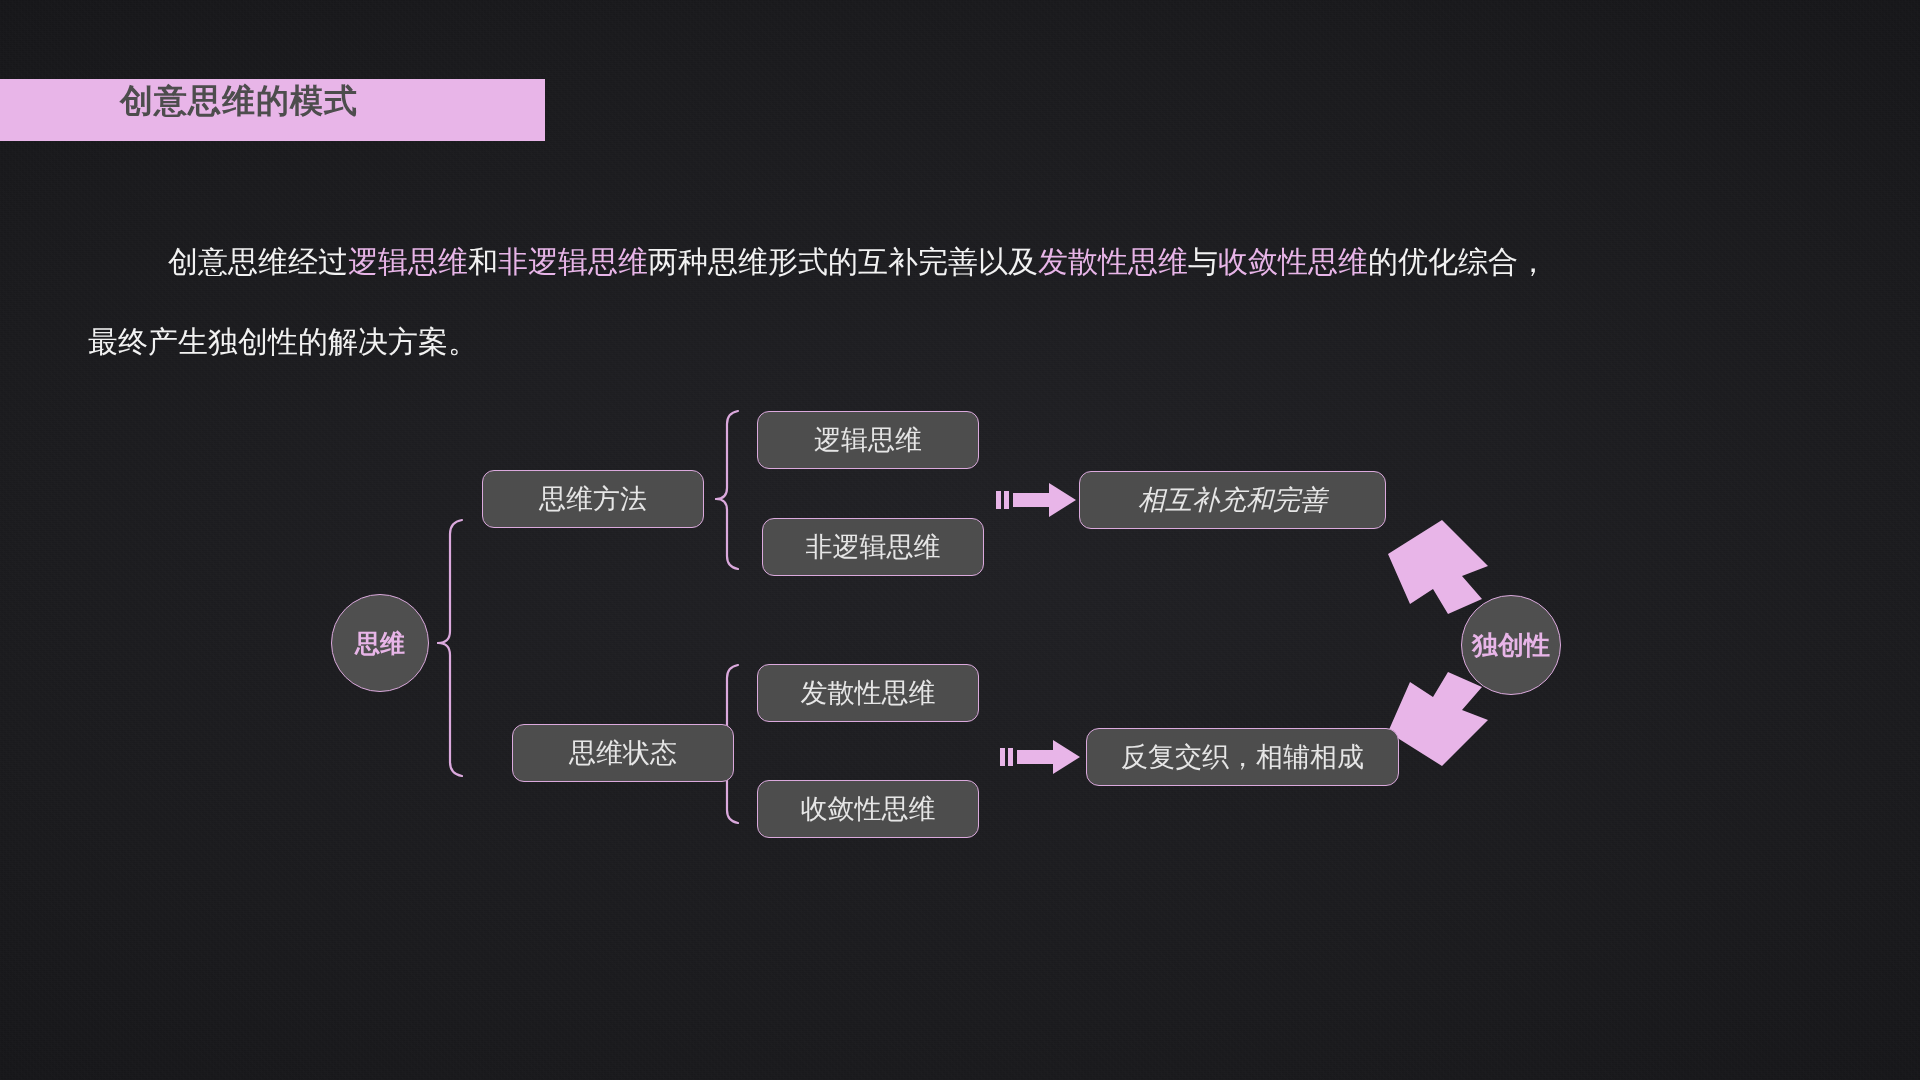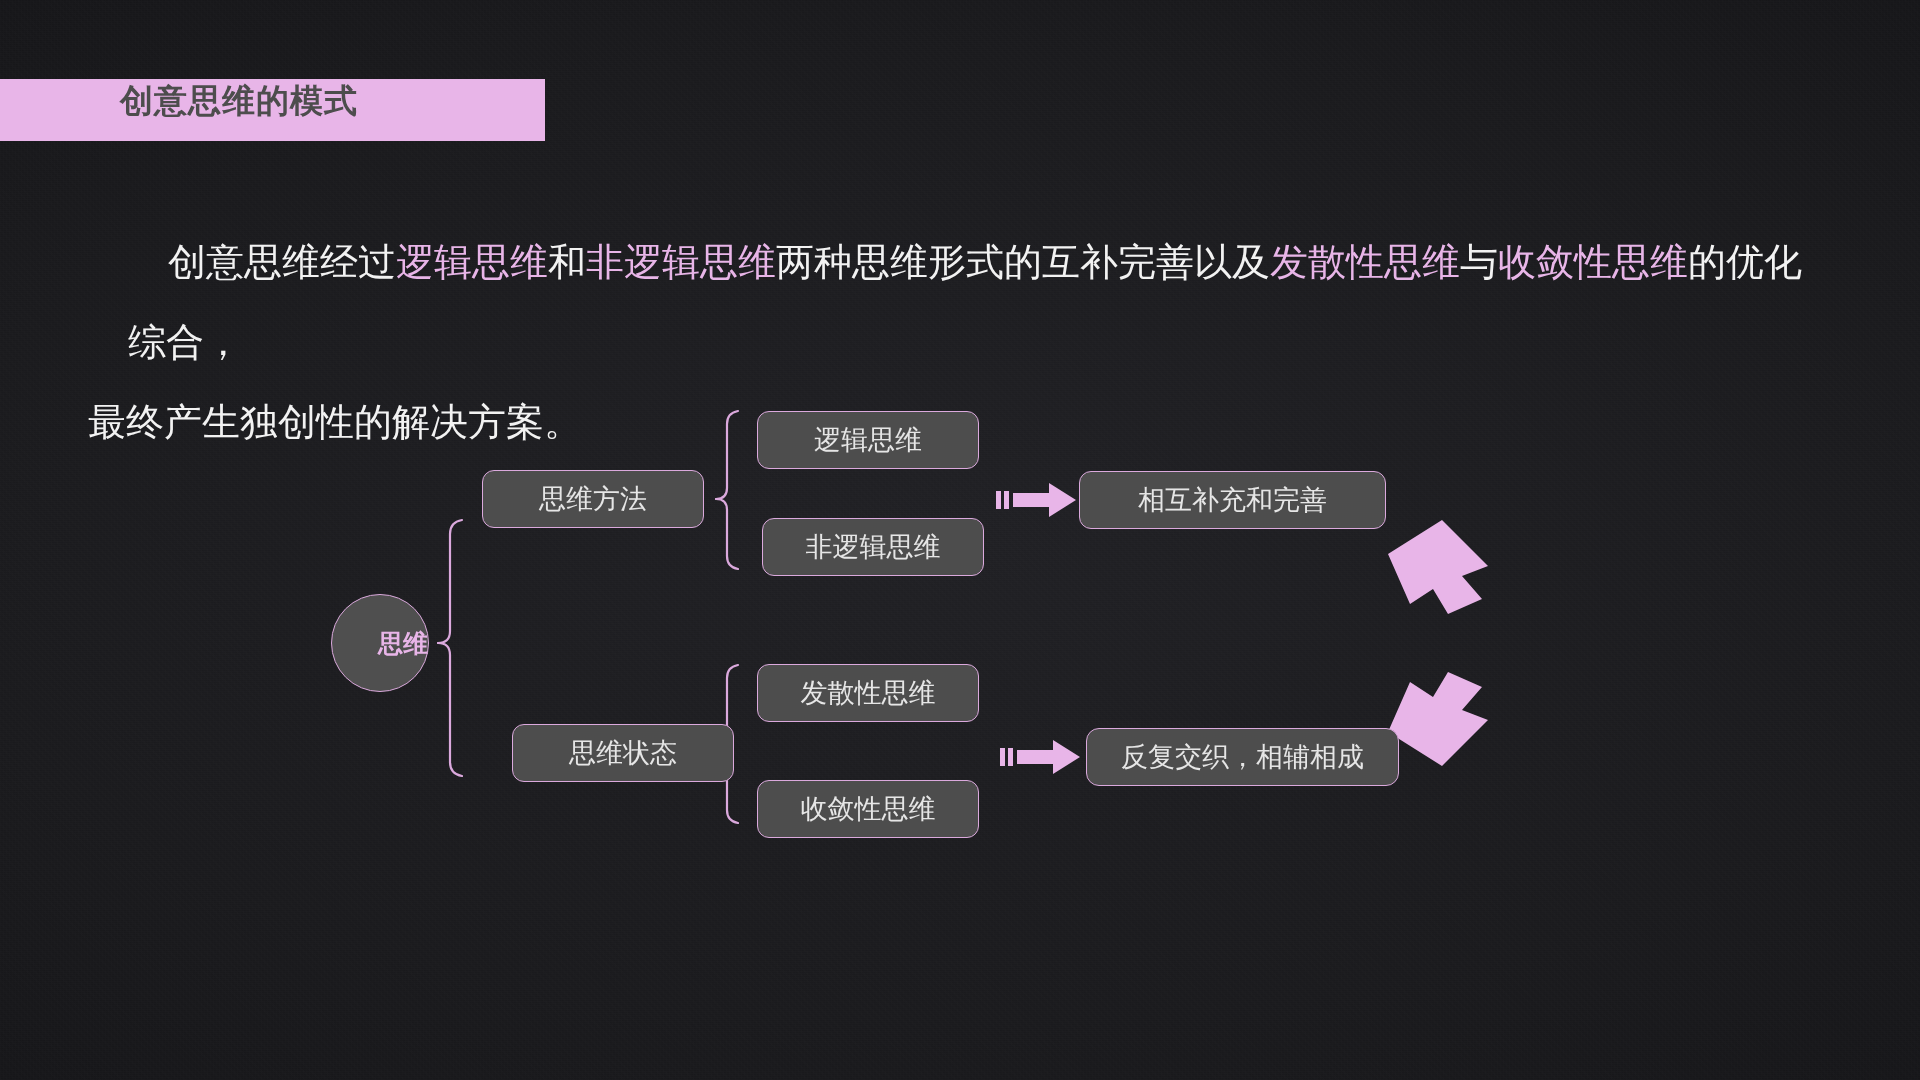--- a/index.html
+++ b/index.html
@@ -38,21 +38,21 @@
     font-size:33px; font-weight:bold;
     color:#4d4d4d;
     letter-spacing:1px;
     white-space:nowrap;
   }
 
   
   #paragraph {
     position:absolute; left:128px; top:222px;
     width:1700px;
-    font-size:38px;
+    font-size:30px;
     line-height:80px;
     color:#f2f2f2;
   }
   #paragraph .indent { display:inline-block; width:40px; }
   #paragraph .hi { color:#e8b5e8; }
 
   
   #diagram { position:absolute; left:0; top:0; width:1920px; height:1080px; }
   #wires { position:absolute; left:0; top:0; }
 
@@ -64,38 +64,38 @@
     display:flex; align-items:center; justify-content:center;
     color:#e6e6e6;
     font-size:27px;
     white-space:nowrap;
   }
   .circ {
     position:absolute;
     background:#4f4f4f;
     border:1.6px solid #dba9dd;
     border-radius:50%;
-    display:flex; align-items:center; justify-content:flex-end;
+    display:flex; align-items:center; justify-content:center;
     color:#e8b5e8;
     font-weight:bold;
     white-space:nowrap;
   }
   
   #n-simei        { left:331px; top:594px; width:98px; height:98px; font-size:25px; }
   #n-duchuangxing { left:1461px; top:595px; width:100px; height:100px; font-size:26px; }
 
   #n-fangfa   { left:482px;  top:470px; width:222px; height:58px; }
   #n-zhuangtai{ left:482px;  top:724px; width:222px; height:58px;margin-left:30px; }
 
   #n-luoji    { left:757px;  top:411px; width:222px; height:58px; }
   #n-feiluoji { left:762px;  top:518px; width:222px; height:58px; }
   #n-fasan    { left:757px;  top:664px; width:222px; height:58px; }
   #n-shoulian { left:757px;  top:780px; width:222px; height:58px; }
 
-  #n-buchong  { left:1079px; top:471px; width:307px; height:58px; }
+  #n-buchong  { left:1079px; top:471px; width:307px; height:58px;font-style:italic; }
   #n-jiaozhi  { left:1086px; top:728px; width:313px; height:58px;border-radius:13px; }
 
   .arrow-svg { position:absolute; }
 </style>
 </head>
 <body>
 
 <div id="slide"></div>
 <div id="noise"></div>
 
@@ -176,13 +176,16 @@
     <span>收敛性思维</span>
   </div>
 
   <div class="node" id="n-buchong">
     <span>相互补充和完善</span>
   </div>
   <div class="node" id="n-jiaozhi">
     <span>反复交织，相辅相成</span>
   </div>
 
+  <div class="circ" id="n-duchuangxing">
+    <span>独创性</span>
+  </div>
 </div>
 
 </body></html>

